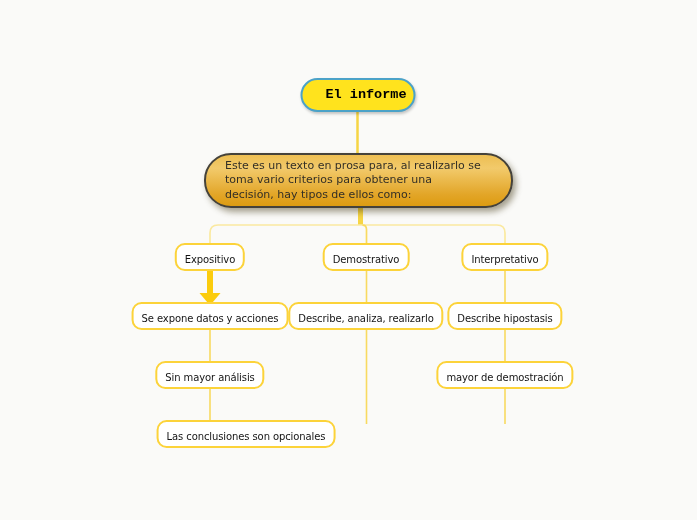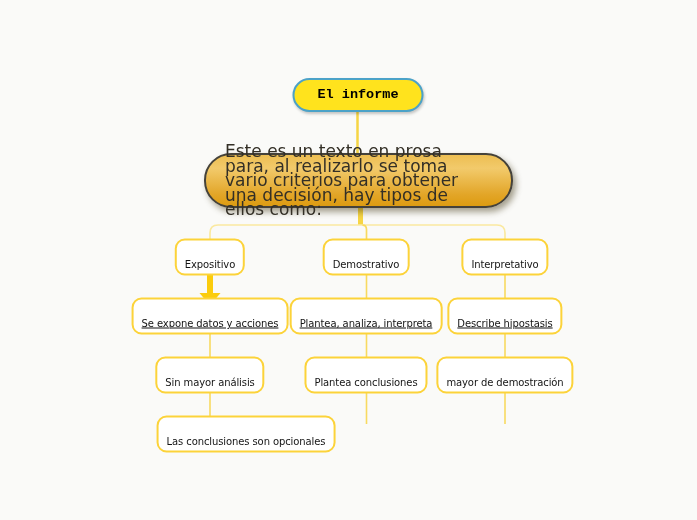--- a/index.html
+++ b/index.html
@@ -33,51 +33,51 @@
     box-sizing:border-box;
     white-space:nowrap;
     color:var(--text);
   }
   .root-node{
     left:358px;top:95px;
     transform:translate(-50%,-50%);
     background:var(--root-fill);
     border:2.5px solid var(--root-border);
     border-radius:18px;
-    padding:7px 23px 8px 23px;
+    padding:7px 7px 8px 23px;
     font-family:"Liberation Mono","DejaVu Sans Mono",monospace;
     font-weight:bold;font-size:13.5px;
     color:#000;
     box-shadow:1px 2px 3px rgba(0,0,0,0.22);
   }
   .desc-node{
     left:204px;top:153px;width:309px;height:55px;
     background:linear-gradient(180deg,var(--desc-top) 0%,var(--desc-mid) 26%,var(--desc-low) 78%,var(--desc-bottom) 100%);
     border:2px solid var(--desc-border);
     border-radius:27px;
     box-shadow:3px 4px 6px rgba(60,48,12,0.45);
     display:flex;align-items:center;
     color:var(--desc-text);
-    font-size:17px;line-height:14.5px;
+    font-size:11px;line-height:14.5px;
     white-space:normal;
     padding:0 30px 0 19px;
   }
   .leaf{
     transform:translate(-50%,-50%);
     background:#ffffff;
     border:2px solid var(--node-border);
     border-radius:10px;
-    padding:18px 8px 4px 8px;
+    padding:9px 8px 4px 8px;
     font-size:10px;
     letter-spacing:-0.1px;
     text-align:center;
   }
   .col1{left:210px;} .col2{left:366px;} .col3{left:505px;}
   .row-title{top:257px;}
-  .row1{top:316px;text-decoration:underline;} .row2{top:375px;} .row3{top:434px;margin-left:36px;}
+  .row1{top:316px;} .row2{top:375px;} .row3{top:434px;margin-left:36px;}
 </style>
 </head>
 <body>
 
 <div class="canvas">
 
   <svg class="connectors" width="697" height="520" viewBox="0 0 697 520">
 
     <path d="M 357.5 112 V 154" fill="none" stroke-width="2.5" style="stroke:var(--stub)"></path>
 
@@ -111,31 +111,28 @@
     <span>Demostrativo</span>
   </div>
   <div class="node leaf col3 row-title">
     <span>Interpretativo</span>
   </div>
 
   <div class="node leaf col1 row1">
     <span>Se expone datos y acciones</span>
   </div>
   <div class="node leaf col2 row1">
-    <span>Plantea, analiza, interpreta</span>
+    <span>Describe, analiza, realizarlo</span>
   </div>
   <div class="node leaf col3 row1">
     <span>Describe hipostasis</span>
   </div>
 
   <div class="node leaf col1 row2">
     <span>Sin mayor análisis</span>
-  </div>
-  <div class="node leaf col2 row2">
-    <span>Plantea conclusiones</span>
   </div>
   <div class="node leaf col3 row2">
     <span>mayor de demostración</span>
   </div>
 
   <div class="node leaf col1 row3">
     <span>Las conclusiones son opcionales</span>
   </div>
 
 </div>

